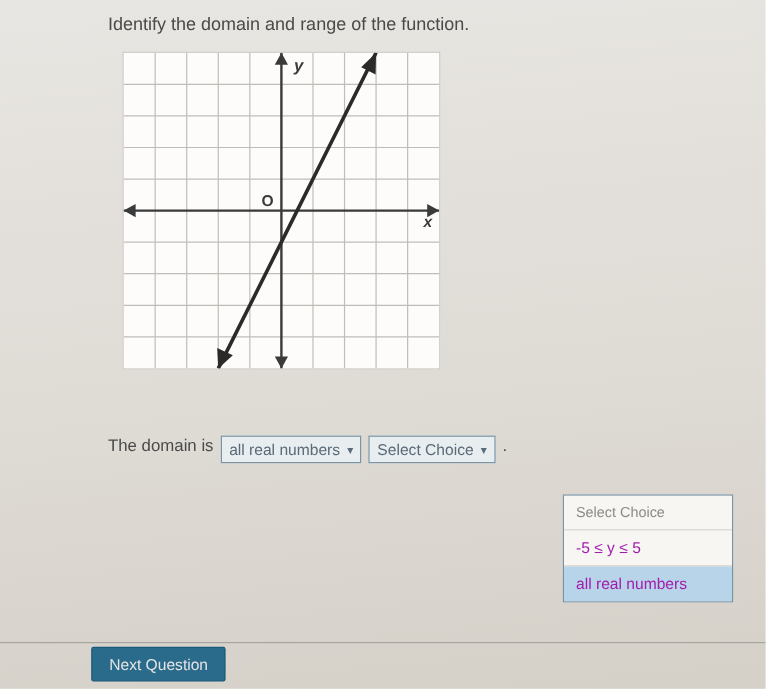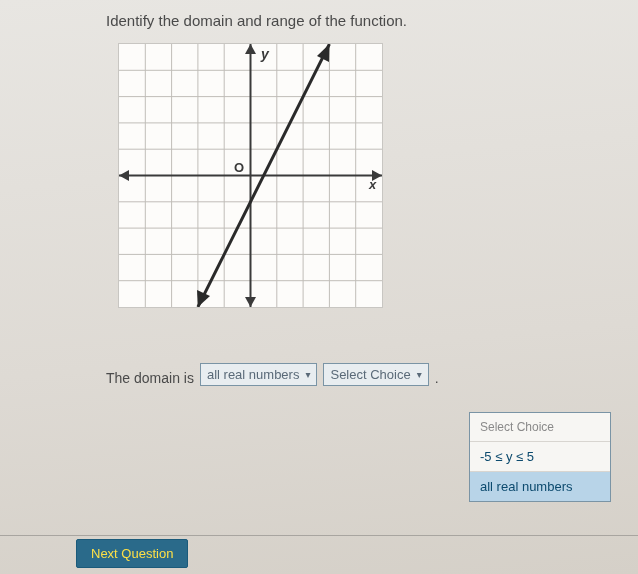--- a/index.html
+++ b/index.html
@@ -6,42 +6,41 @@
     body {
       font-family: Arial, sans-serif;
       background: linear-gradient(175deg, #e8e6e2 0%, #dedad4 60%, #d5d0c8 100%);
       width: 638px;
       height: 574px;
       position: relative;
       overflow: hidden;
     }
     .content {
       padding: 12px 0 0 90px;
-      margin-left: 16px;
     }
     .prompt {
       color: #4a4a4a;
       font-size: 15px;
       margin-bottom: 14px;
       font-weight: 500;
     }
     .graph-container {
       background: #fdfcfa;
       border: 1px solid #c8c6c2;
       width: 265px;
       height: 265px;
       position: relative;
       margin-left: 12px;
       margin-bottom: 55px;
     }
     .answer-row {
       font-size: 14px;
       color: #4a4a4a;
       display: flex;
-      align-items: flex-end;
+      align-items: flex-start;
       gap: 6px;
       flex-wrap: wrap;
     }
     .select-box {
       border: 1px solid #7a94a5;
       background: #e8edf0;
       padding: 3px 6px;
       font-size: 13px;
       color: #5a6a78;
       display: inline-flex;
@@ -58,40 +57,40 @@
       left: 469px;
       top: 412px;
       width: 142px;
       border: 1px solid #7a94a5;
       background: #f7f6f3;
       z-index: 10;
     }
     .dropdown-open .option {
       padding: 7px 10px;
       font-size: 13px;
-      color: #0c4a6e;
+      color: #a21caf;
       border-bottom: 1px solid #d8d5d0;
       cursor: pointer;
     }
     .dropdown-open .option.header {
       color: #8a8a8a;
       font-size: 12px;
     }
     .dropdown-open .option.highlighted {
       background: #b8d4e8;
     }
     .dropdown-open .option:last-child {
       border-bottom: none;
     }
     .next-btn {
       position: absolute;
       left: 76px;
       bottom: 6px;
       background: #2a6a8a;
-      color: #fde047;
+      color: #e5e5e5;
       border: 1px solid #1a5a7a;
       padding: 6px 14px;
       font-size: 13px;
       cursor: pointer;
       border-radius: 2px;
     }
     .divider-line {
       position: absolute;
       bottom: 38px;
       left: 0;

